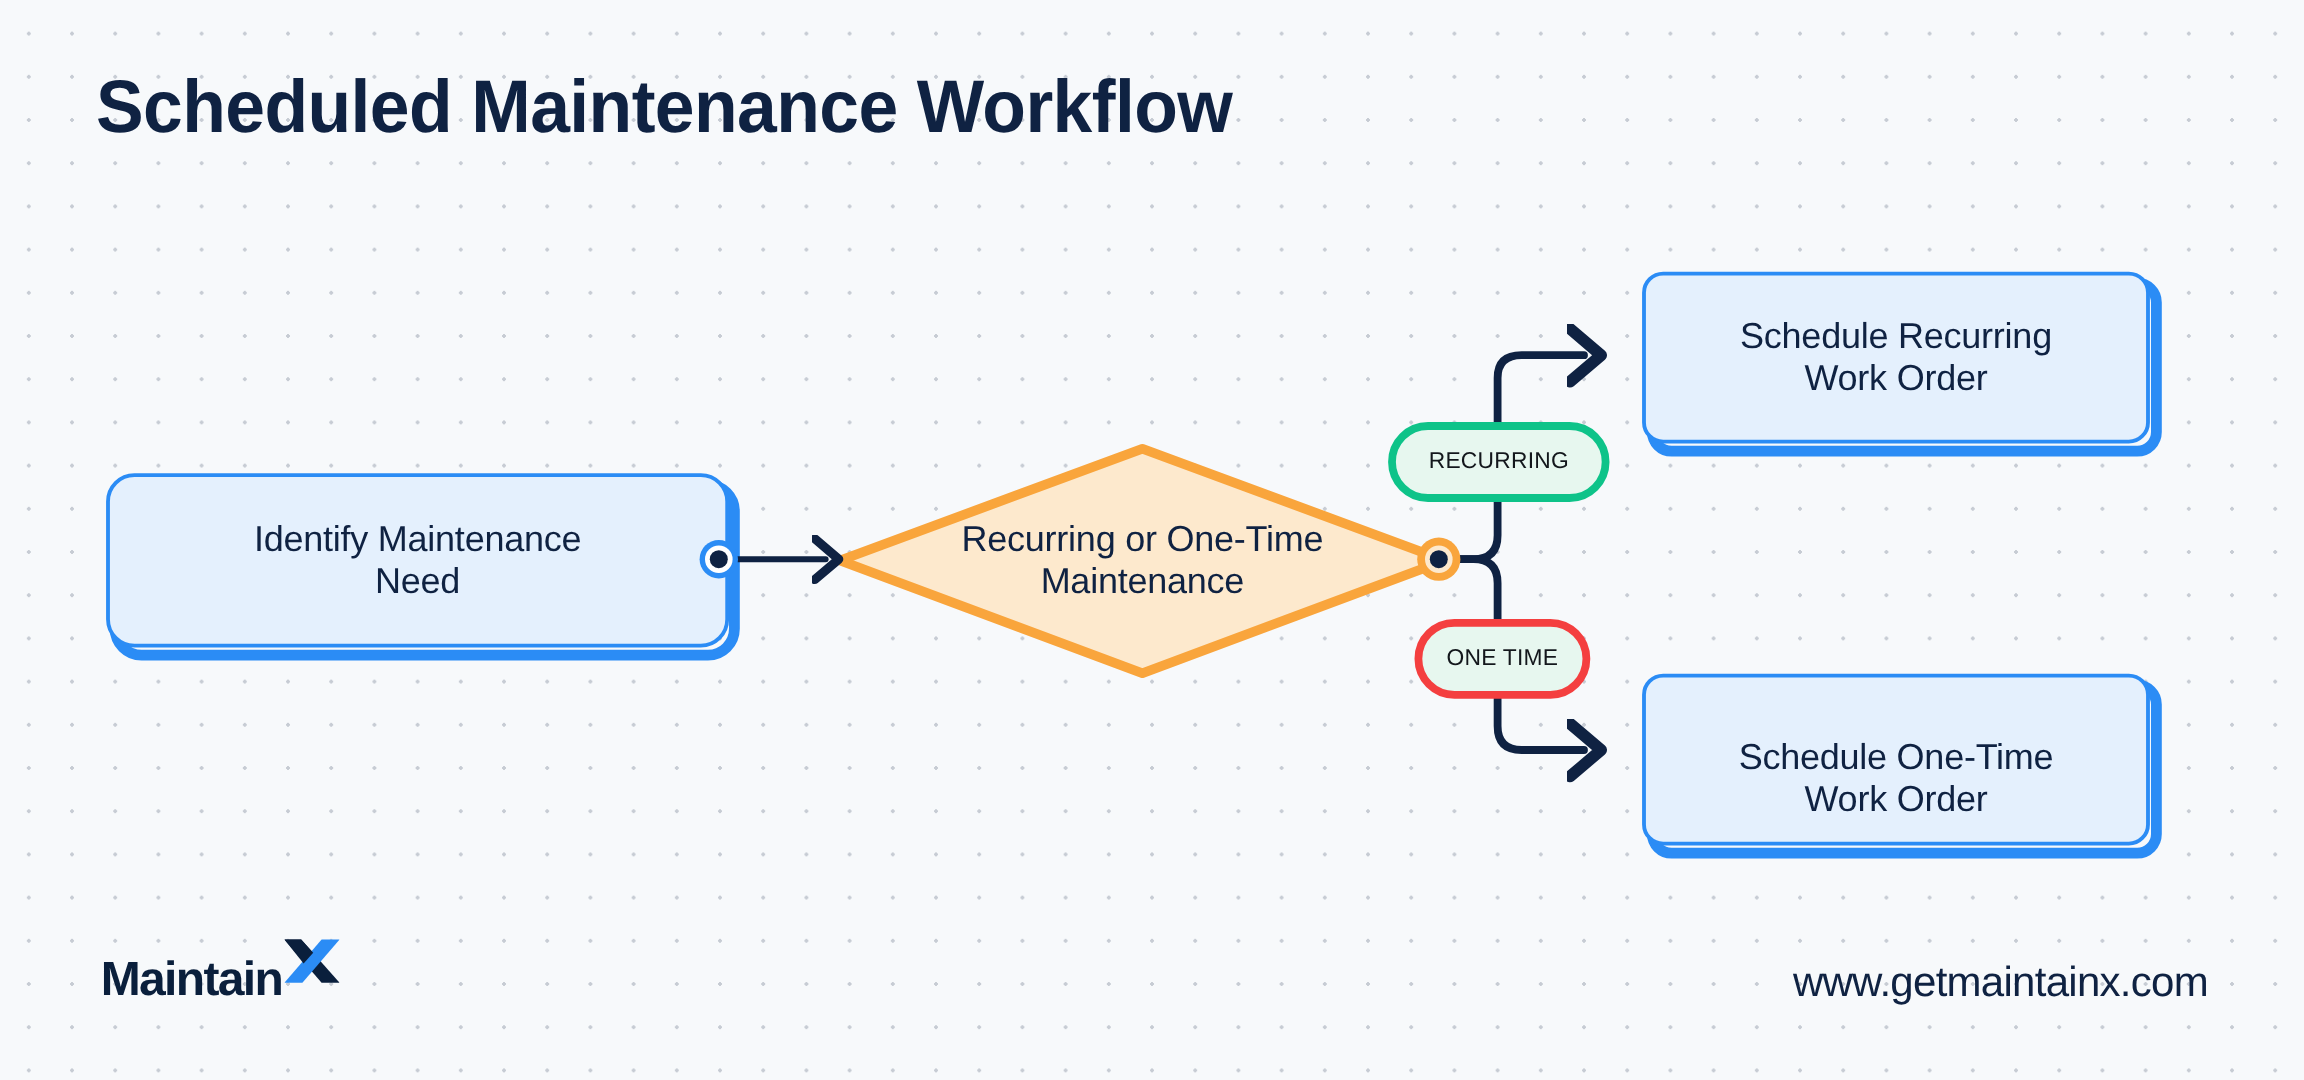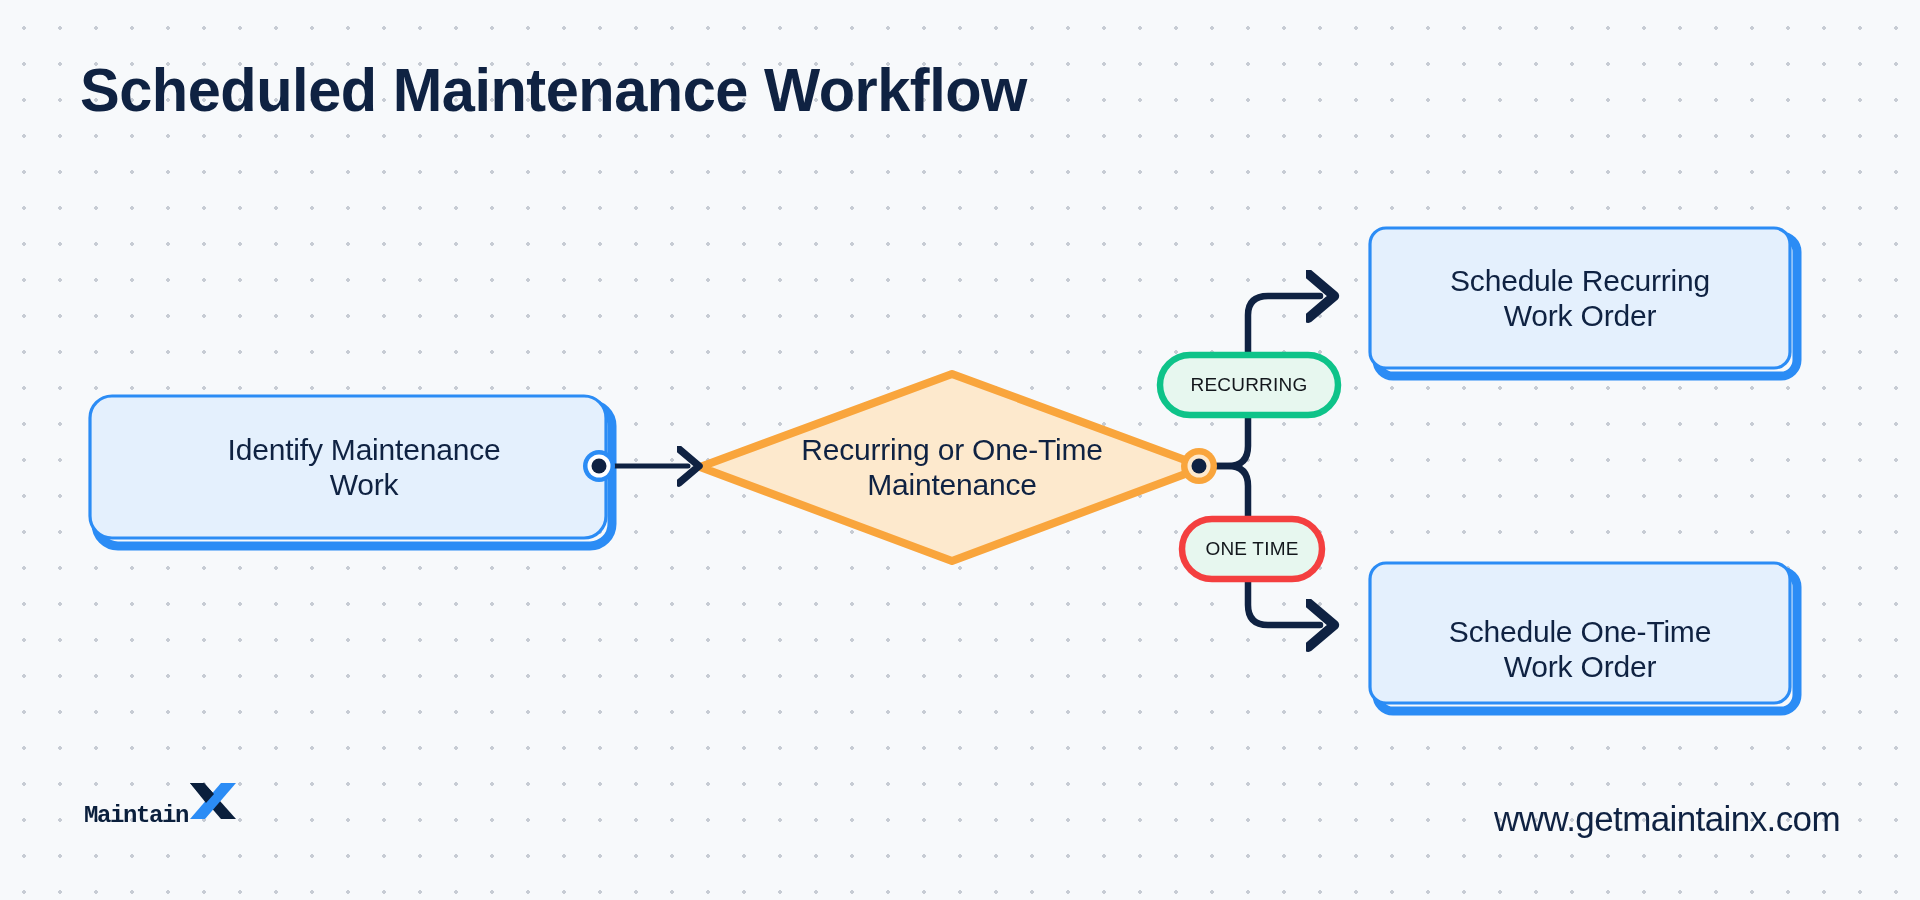--- a/index.html
+++ b/index.html
@@ -80,22 +80,22 @@
   
   #logo {
     position: absolute;
     left: 84px;
     top: 780px;
     height: 42px;
     display: flex;
     align-items: center;
   }
   #logo-word {
-    font-family: Liberation Mono, monospace;
-    font-size: 24px;
+    font-family: Liberation Sans, sans-serif;
+    font-size: 40px;
     font-weight: 700;
     letter-spacing: -1.4px;
     color: #0a1f3c;
     line-height: 1;
     margin-top: 30px;
   }
   #logo-x {
     margin-left: 2px;
     display: block;
   }
@@ -165,24 +165,24 @@
     </g>
 
     <g>
       <circle cx="1199" cy="466" r="18" fill="#f9a53c"></circle>
       <circle cx="1199" cy="466" r="11.5" fill="#fde9cd"></circle>
       <circle cx="1199" cy="466" r="7.5" fill="#0f2242"></circle>
     </g>
 
   </svg>
 
-  <div class="node-label" style="left:90px; top:396px; width:516px; height:142px;padding-left:16px;">
+  <div class="node-label" style="left:90px; top:396px; width:516px; height:142px;">
     <span>
       <span>Identify Maintenance</span><br>
-      <span>Work</span>
+      <span>Need</span>
     </span>
   </div>
 
   <div class="node-label" style="left:702px; top:396px; width:500px; height:142px;justify-content:center;">
     <span>
       <span>Recurring or One-Time</span><br>
       <span>Maintenance</span>
     </span>
   </div>
 

